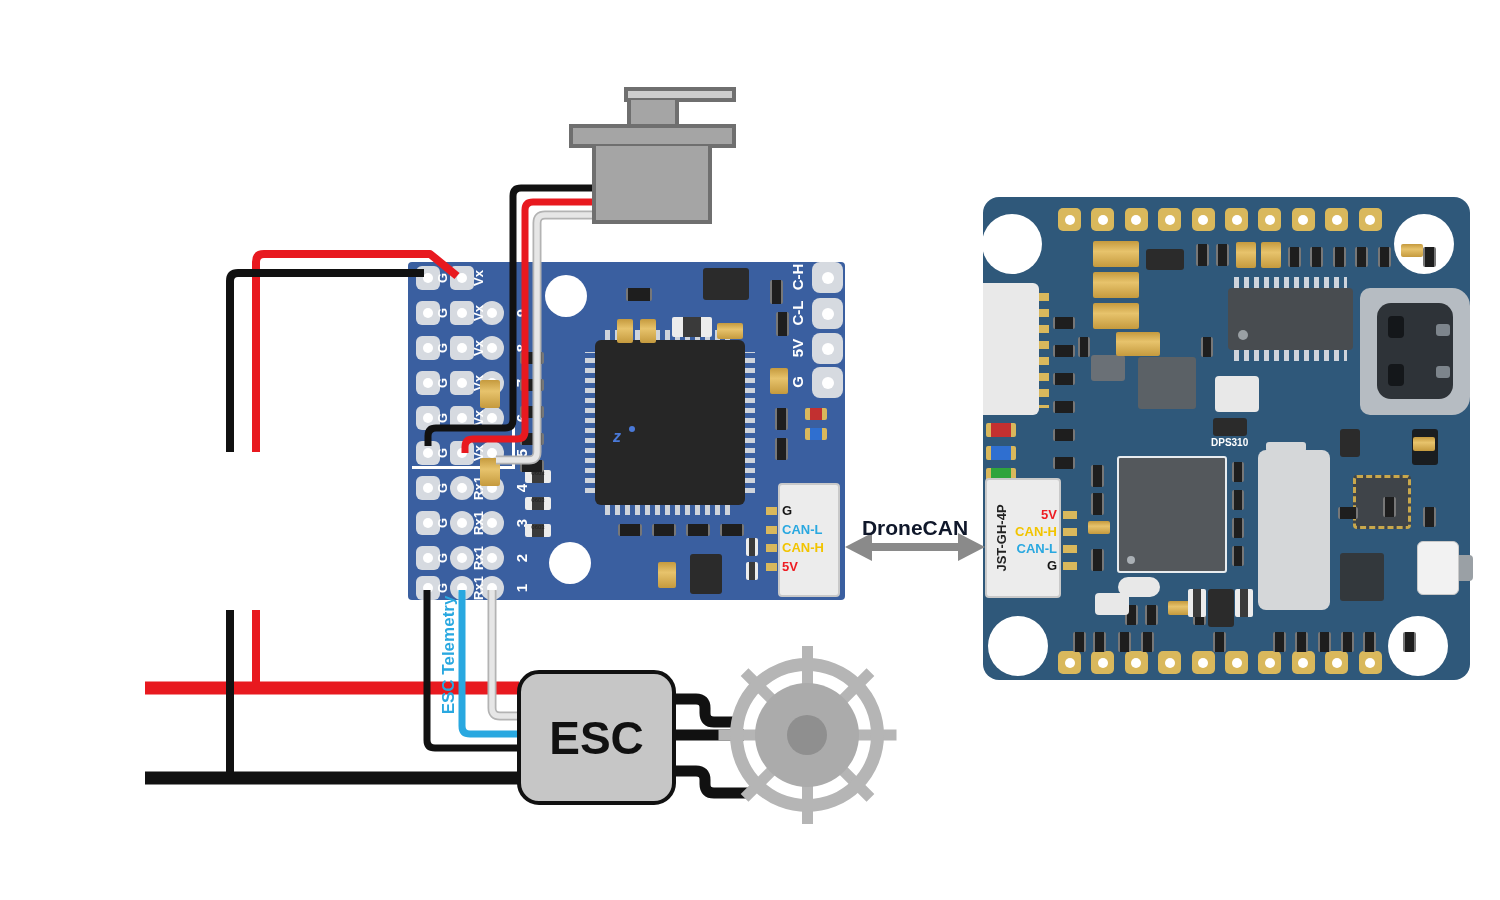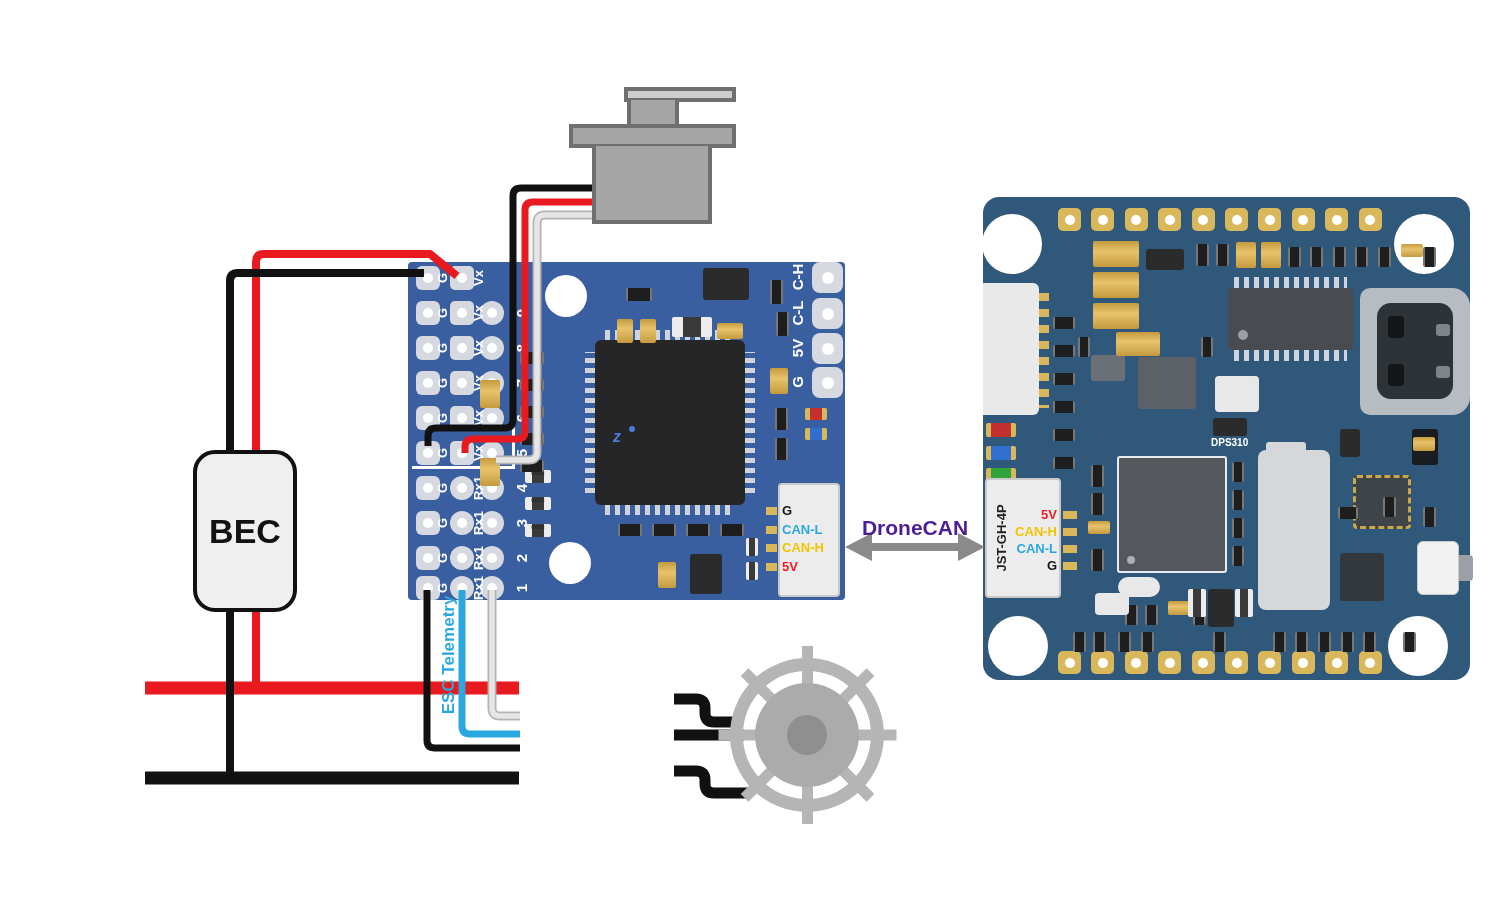--- a/index.html
+++ b/index.html
@@ -455,40 +455,40 @@
     <path d="M 674 771 H 696 Q 705 771 705 780 V 784 Q 705 793 714 793 H 750" stroke="#111" stroke-width="11"></path>
 
     <g>
       <path d="M 869 547 H 961" stroke="#8a8a8a" stroke-width="8"></path>
       <polygon points="845,547 872,533 872,561" fill="#8a8a8a" stroke="none"></polygon>
       <polygon points="985,547 958,533 958,561" fill="#8a8a8a" stroke="none"></polygon>
     </g>
   </svg>
 
 
-  <div class="devbox" style="left:193px;top:450px;width:104px;height:162px;background:#efefef;border-radius:22px;
+
+  <div class="devbox" style="left:517px;top:670px;width:159px;height:135px;background:#c6c6c6;border-radius:22px;
               display:flex;align-items:center;justify-content:center;">
-    <div class="boxlabel" style="font-size:34px;">BEC</div>
+    <div class="boxlabel" style="font-size:46px;">ESC</div>
   </div>
-
 
   <div>
     <div class="abs" style="left:624px;top:87px;width:112px;height:15px;background:#cdcdcd;border:4px solid #6f6f6f;"></div>
     <div class="abs" style="left:627px;top:100px;width:52px;height:28px;background:#a5a5a5;border:4px solid #6f6f6f;border-top:none;"></div>
     <div class="abs" style="left:569px;top:124px;width:167px;height:24px;background:#a5a5a5;border:4px solid #6f6f6f;"></div>
     <div class="abs" style="left:592px;top:146px;width:120px;height:78px;background:#a5a5a5;border:4px solid #6f6f6f;border-top:none;"></div>
   </div>
 
   <div class="abs" style="left:722px;top:650px;width:170px;height:170px;">
     <div id="motor-spokes" class="abs" style="left:0;top:0;width:170px;height:170px;">
         <div style="position: absolute; left: 79.5px; top: -4px; width: 11px; height: 178px; background: rgb(181, 181, 181); transform: rotate(0deg);"></div>
         <div style="position: absolute; left: 79.5px; top: -4px; width: 11px; height: 178px; background: rgb(181, 181, 181); transform: rotate(45deg);"></div>
         <div style="position: absolute; left: 79.5px; top: -4px; width: 11px; height: 178px; background: rgb(181, 181, 181); transform: rotate(90deg);"></div>
         <div style="position: absolute; left: 79.5px; top: -4px; width: 11px; height: 178px; background: rgb(181, 181, 181); transform: rotate(135deg);"></div>
       </div>
     <div class="abs" style="left:8px;top:8px;width:154px;height:154px;border:13px solid #b5b5b5;border-radius:50%;"></div>
     <div class="abs" style="left:33px;top:33px;width:104px;height:104px;border-radius:50%;background:#ababab;"></div>
     <div class="abs" style="left:65px;top:65px;width:40px;height:40px;border-radius:50%;background:#8f8f8f;"></div>
   </div>
 
-  <div class="abs" style="left:858px;top:516px;width:114px;text-align:center;font-weight:bold;font-size:21px;color:#4c1d95;">DroneCAN</div>
+  <div class="abs" style="left:858px;top:516px;width:114px;text-align:center;font-weight:bold;font-size:21px;color:#0f172a;">DroneCAN</div>
   <div class="rot" style="left:449px;top:655px;color:#29a8e0;font-weight:bold;font-size:17px;">ESC Telemetry</div>
 </div>
 
 </body></html>

